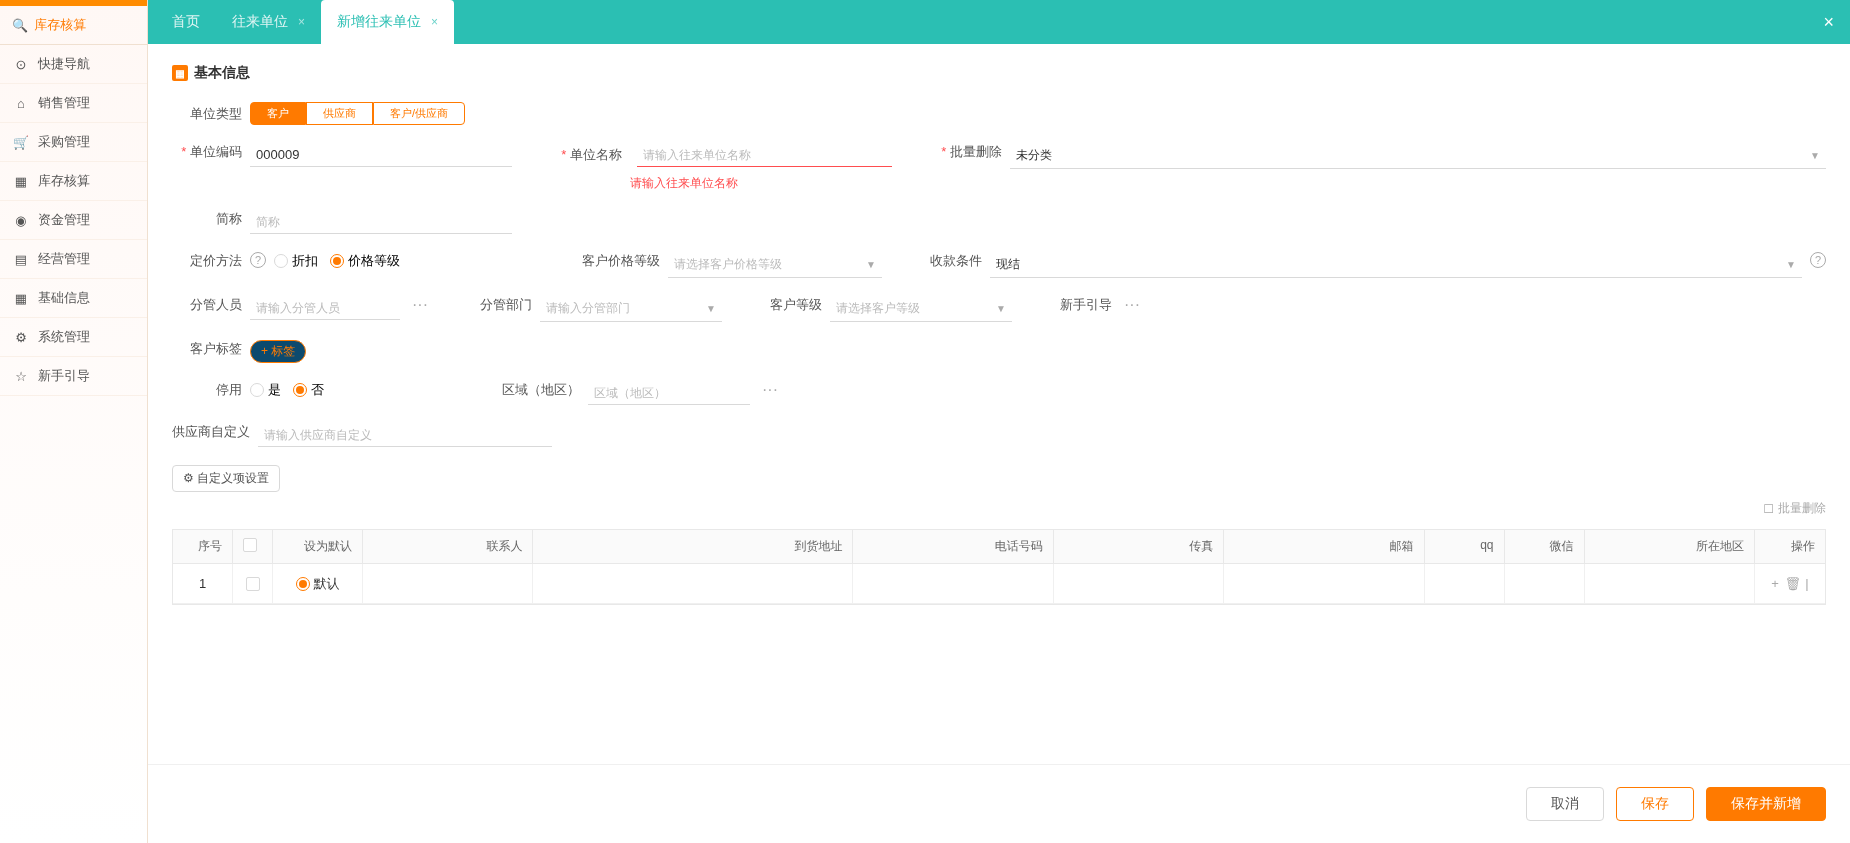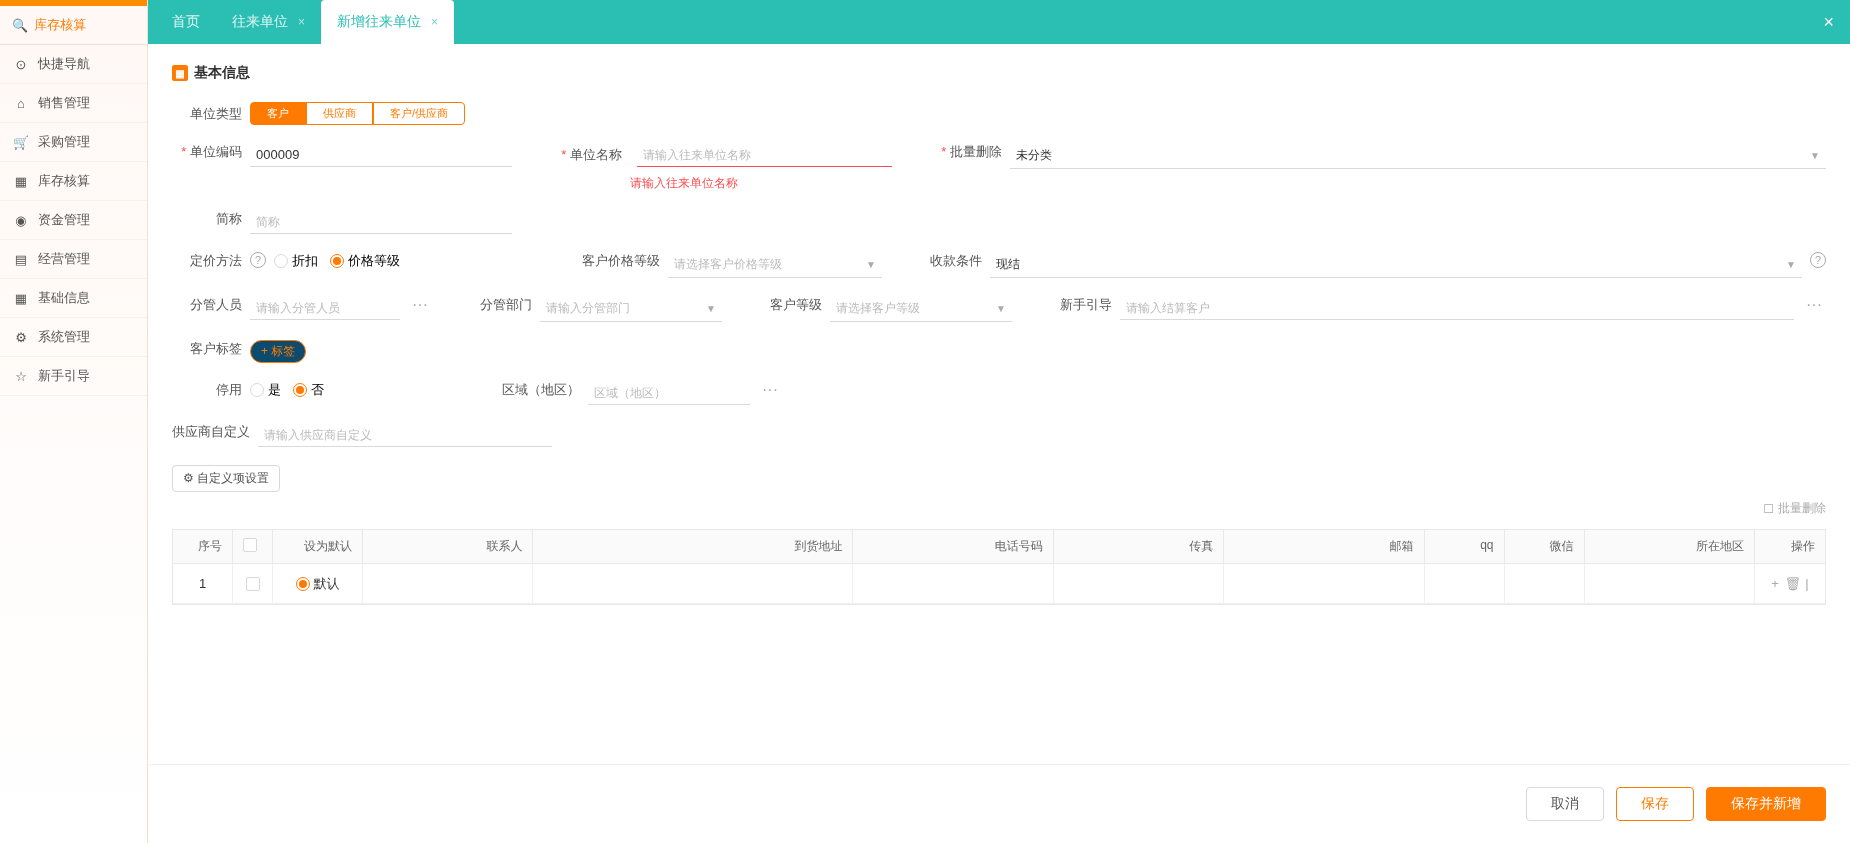--- a/index.html
+++ b/index.html
@@ -529,21 +529,20 @@
       <div class="form-field" style="max-width:260px;">
         <span class="form-label">客户等级</span>
         <div class="form-select">
           <span class="form-select-text">请选择客户等级</span>
           <span class="chevron">▼</span>
         </div>
       </div>
       <div style="width:30px;"></div>
       <div class="form-field">
         <span class="form-label">新手引导</span>
-        <input class="form-input" type="text" placeholder="请输入结算客户" style="">
         <span class="dots-btn">···</span>
       </div>
     </div>
 
     <div class="form-row">
       <div class="form-field">
         <span class="form-label">客户标签</span>
         <button class="tag-btn">+ 标签</button>
       </div>
     </div>

